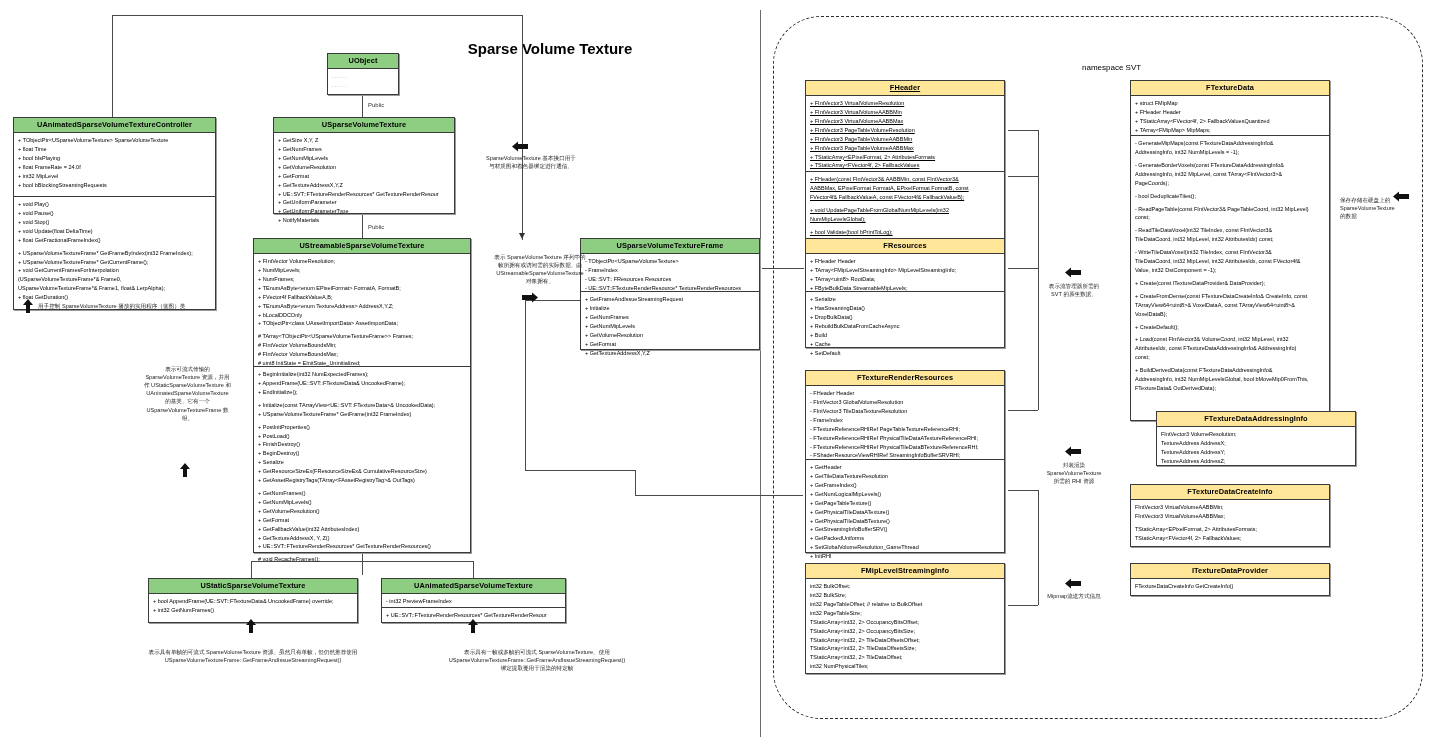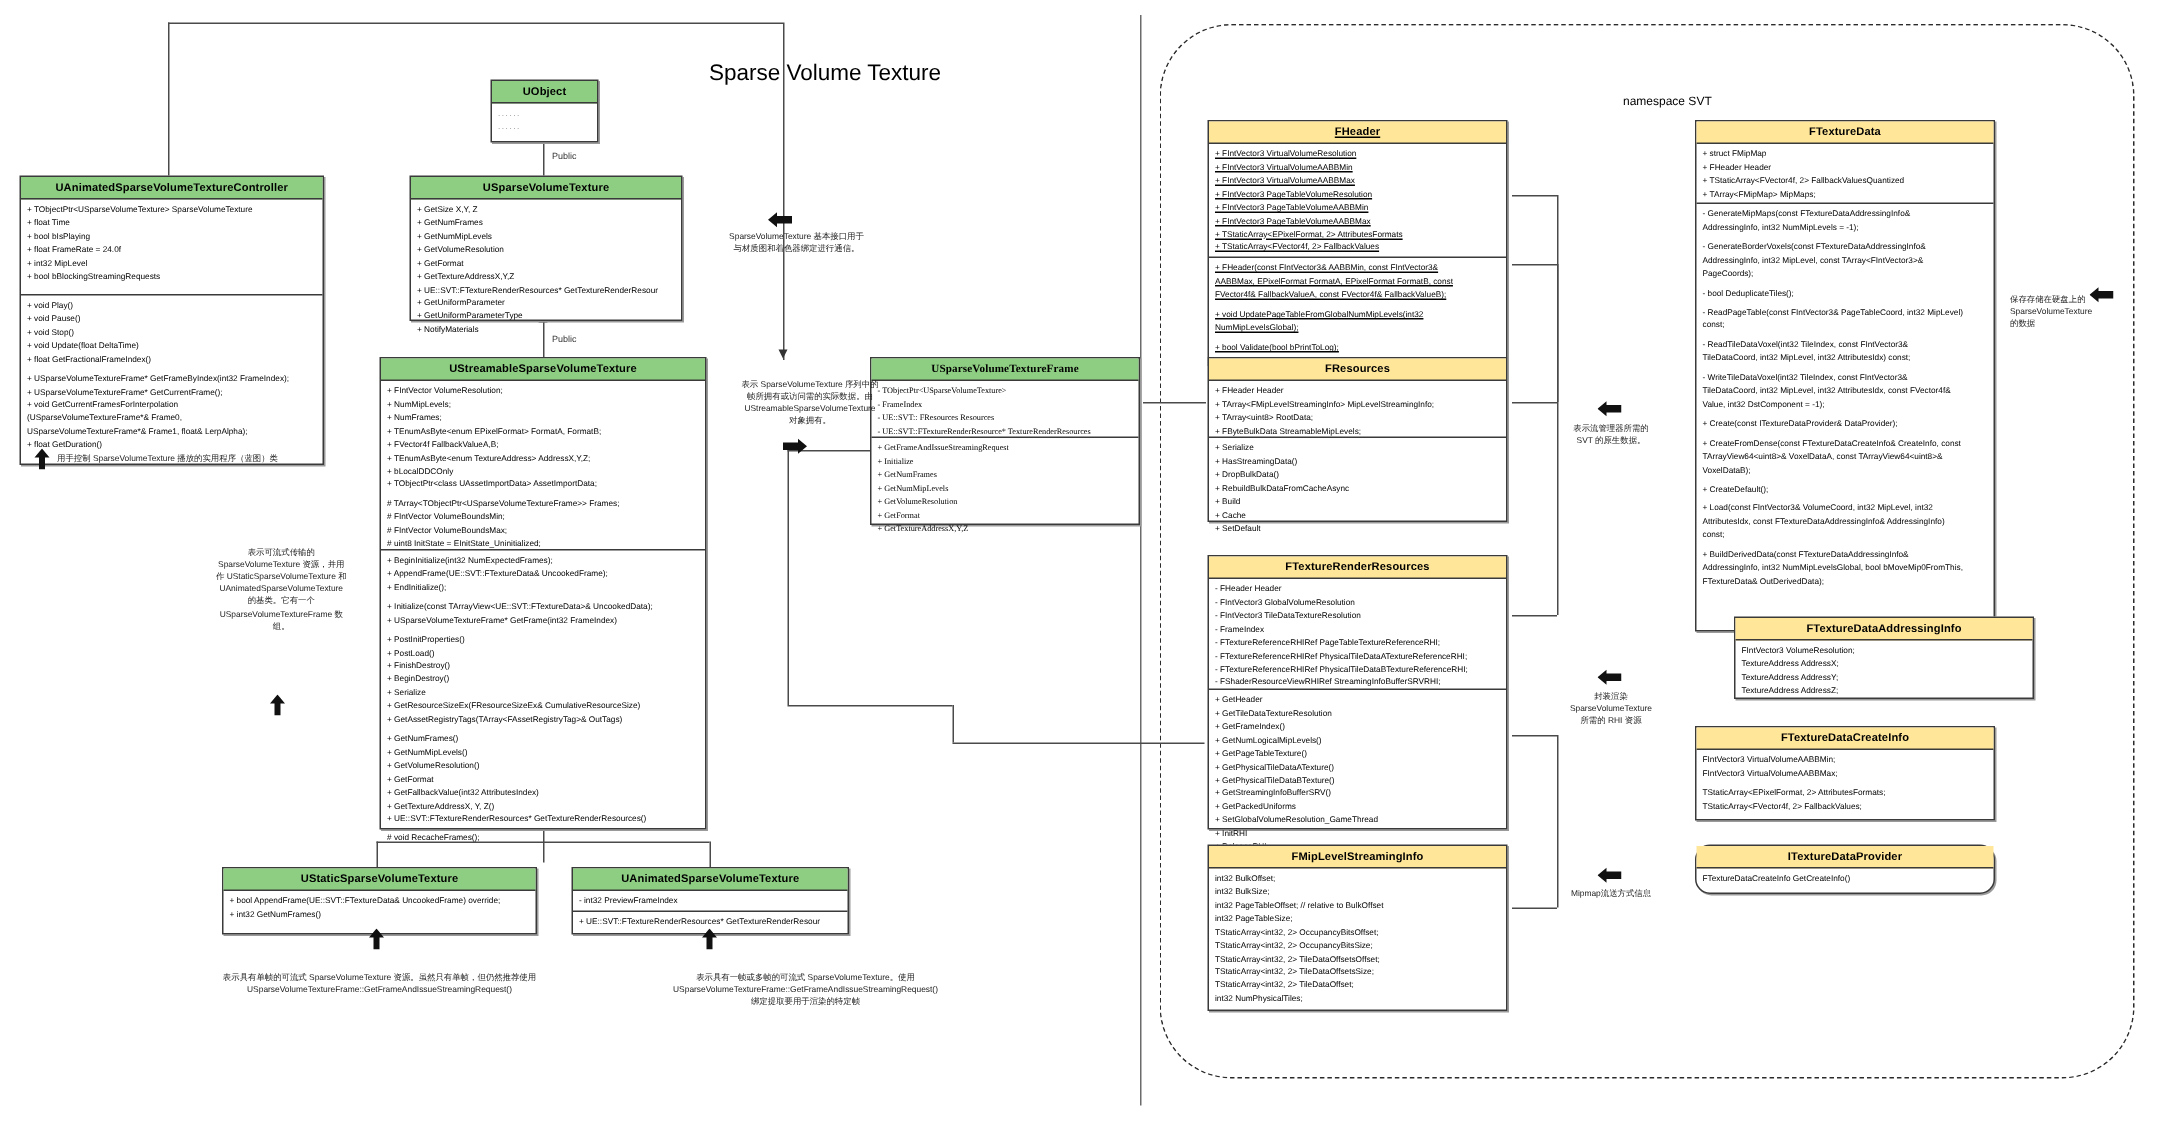--- a/index.html
+++ b/index.html
@@ -66,21 +66,21 @@
     position:absolute;
     font-size:5.6px;
     line-height:1.45;
     text-align:center;
     color:#222;
   }
 
   #page-title {
     position:absolute;
     font-size:15px;
-    font-weight:normal;
+    font-weight:bold;
     text-align:center;
   }
   #ns-label {
     position:absolute;
     font-size:8px;
   }
   .dashed-region {
     position:absolute;
     border:1.6px dashed #2b2b2b;
     border-radius:48px;
@@ -228,21 +228,21 @@
       <div class="ln">+ GetVolumeResolution()</div>
       <div class="ln">+ GetFormat</div>
       <div class="ln">+ GetFallbackValue(int32 AttributesIndex)</div>
       <div class="ln">+ GetTextureAddressX,  Y, Z()</div>
       <div class="ln">+ UE::SVT::FTextureRenderResources* GetTextureRenderResources()</div>
       <div class="gap"></div>
       <div class="ln"># void RecacheFrames();</div>
     </div>
   </div>
 
-  <div class="uml green" style="left:580px; top:238px; width:180px;font-family:Liberation Serif, serif;">
+  <div class="uml green" style="left:580px; top:238px; width:180px;">
     <div class="title">USparseVolumeTextureFrame</div>
     <div class="sec" style="height:38px;">
       <div class="ln">- TObjectPtr&lt;USparseVolumeTexture&gt;</div>
       <div class="ln">- FrameIndex</div>
       <div class="ln">- UE::SVT:: FResources Resources</div>
       <div class="ln">- UE::SVT::FTextureRenderResource* TextureRenderResources</div>
     </div>
     <div class="sec" style="height:57px;">
       <div class="ln">+ GetFrameAndIssueStreamingRequest</div>
       <div class="ln">+ Initialize</div>
@@ -419,21 +419,21 @@
     <div class="title">FTextureDataCreateInfo</div>
     <div class="sec" style="height:46px;">
       <div class="ln">FIntVector3 VirtualVolumeAABBMin;</div>
       <div class="ln">FIntVector3 VirtualVolumeAABBMax;</div>
       <div class="gap"></div>
       <div class="ln">TStaticArray&lt;EPixelFormat, 2&gt; AttributesFormats;</div>
       <div class="ln">TStaticArray&lt;FVector4f, 2&gt; FallbackValues;</div>
     </div>
   </div>
 
-  <div class="uml yellow" style="left:1130px; top:563px; width:200px;border-radius:10px;">
+  <div class="uml yellow" style="left:1130px; top:563px; width:200px;">
     <div class="title">ITextureDataProvider</div>
     <div class="sec" style="height:16px;">
       <div class="ln">FTextureDataCreateInfo GetCreateInfo()</div>
     </div>
   </div>
 
   <div class="blk" style="left:22px; top:299px;">
     <svg width="12" height="14" viewBox="0 0 12 14">
         <path d="M6 0 L11 6 L8 6 L8 14 L4 14 L4 6 L1 6 Z" fill="#111"></path>
       </svg>

